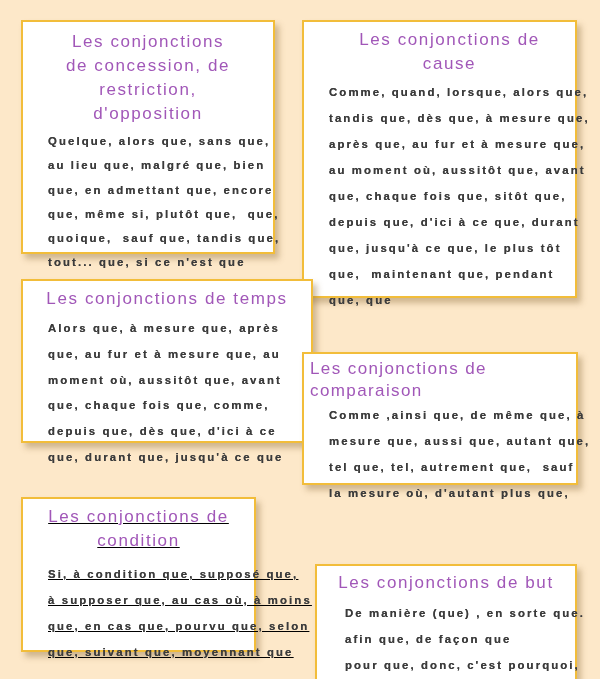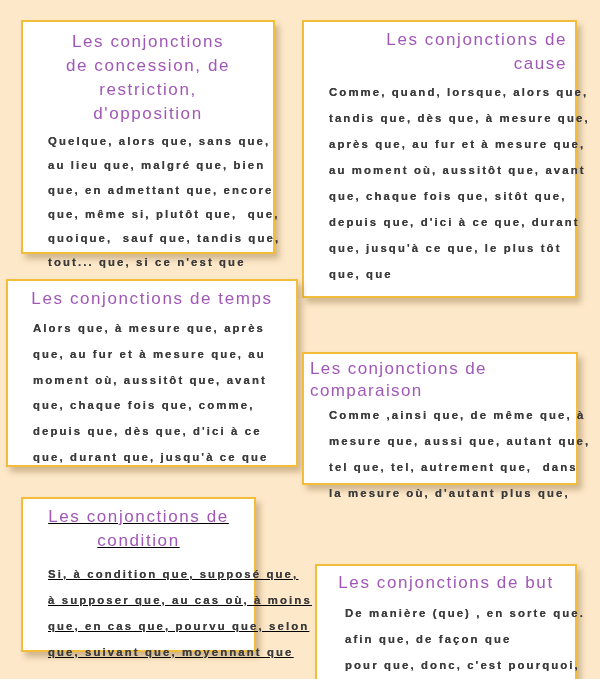--- a/index.html
+++ b/index.html
@@ -43,24 +43,24 @@
   .card-body .line {
     display: block;
     white-space: pre;
   }
 
   #card-concession { left: 21px; top: 20px; width: 254px; height: 234px; }
   #card-concession .card-title { margin-top: 2px; line-height: 24px; }
   #card-concession .card-body { margin-top: 3px; line-height: 24.3px; padding-left: 1px; }
 
   #card-cause { left: 302px; top: 20px; width: 275px; height: 278px; }
-  #card-cause .card-title { text-align: right; padding-left: 20px; margin-top: 0px; }
+  #card-cause .card-title { text-align: center; padding-left: 20px; margin-top: 0px; }
   #card-cause .card-body { margin-top: 3px; line-height: 26px; padding-left: 1px; }
 
-  #card-temps { left: 6px; top: 279px; width: 292px; height: 188px; }
+  #card-temps { left: 21px; top: 279px; width: 292px; height: 164px; }
   #card-temps .card-title { margin-top: 0px; }
   #card-temps .card-body { margin-top: 5px; line-height: 25.8px; padding-left: 1px; }
 
   #card-comparaison { left: 302px; top: 352px; width: 276px; height: 133px; padding: 4px 6px; }
   #card-comparaison .card-title { text-align: left; margin-top: 0px; line-height: 22px; letter-spacing: 1.4px; }
   #card-comparaison .card-body { margin-top: 0px; line-height: 26px; padding-left: 3px; }
 
   #card-condition { left: 21px; top: 497px; width: 235px; height: 155px; text-decoration: underline; }
   #card-condition .card-title { margin-top: 0px; line-height: 24px; }
   #card-condition .card-body { margin-top: 8px; line-height: 26px; padding-left: 1px; }
@@ -89,20 +89,21 @@
 <div class="card" id="card-cause">
   <p class="card-title">Les conjonctions de cause</p>
   <p class="card-body">
     <span class="line">Comme, quand, lorsque, alors que,</span>
     <span class="line">tandis que, dès que, à mesure que,</span>
     <span class="line">après que, au fur et à mesure que,</span>
     <span class="line">au moment où, aussitôt que, avant</span>
     <span class="line">que, chaque fois que, sitôt que,</span>
     <span class="line">depuis que, d'ici à ce que, durant</span>
     <span class="line">que, jusqu'à ce que, le plus tôt</span>
+    <span class="line">que,  maintenant que, pendant</span>
     <span class="line">que, que</span>
   </p>
 </div>
 
 <div class="card" id="card-temps">
   <p class="card-title">Les conjonctions de temps</p>
   <p class="card-body">
     <span class="line">Alors que, à mesure que, après</span>
     <span class="line">que, au fur et à mesure que, au</span>
     <span class="line">moment où, aussitôt que, avant</span>
@@ -110,21 +111,21 @@
     <span class="line">depuis que, dès que, d'ici à ce</span>
     <span class="line">que, durant que, jusqu'à ce que</span>
   </p>
 </div>
 
 <div class="card" id="card-comparaison">
   <p class="card-title">Les conjonctions de comparaison</p>
   <p class="card-body">
     <span class="line">Comme ,ainsi que, de même que, à</span>
     <span class="line">mesure que, aussi que, autant que,</span>
-    <span class="line">tel que, tel, autrement que,  dans</span>
+    <span class="line">tel que, tel, autrement que,  sauf</span>
     <span class="line">la mesure où, d'autant plus que,</span>
   </p>
 </div>
 
 <div class="card" id="card-condition">
   <p class="card-title">Les conjonctions de condition</p>
   <p class="card-body">
     <span class="line">Si, à condition que, supposé que,</span>
     <span class="line">à supposer que, au cas où, à moins</span>
     <span class="line">que, en cas que, pourvu que, selon</span>

